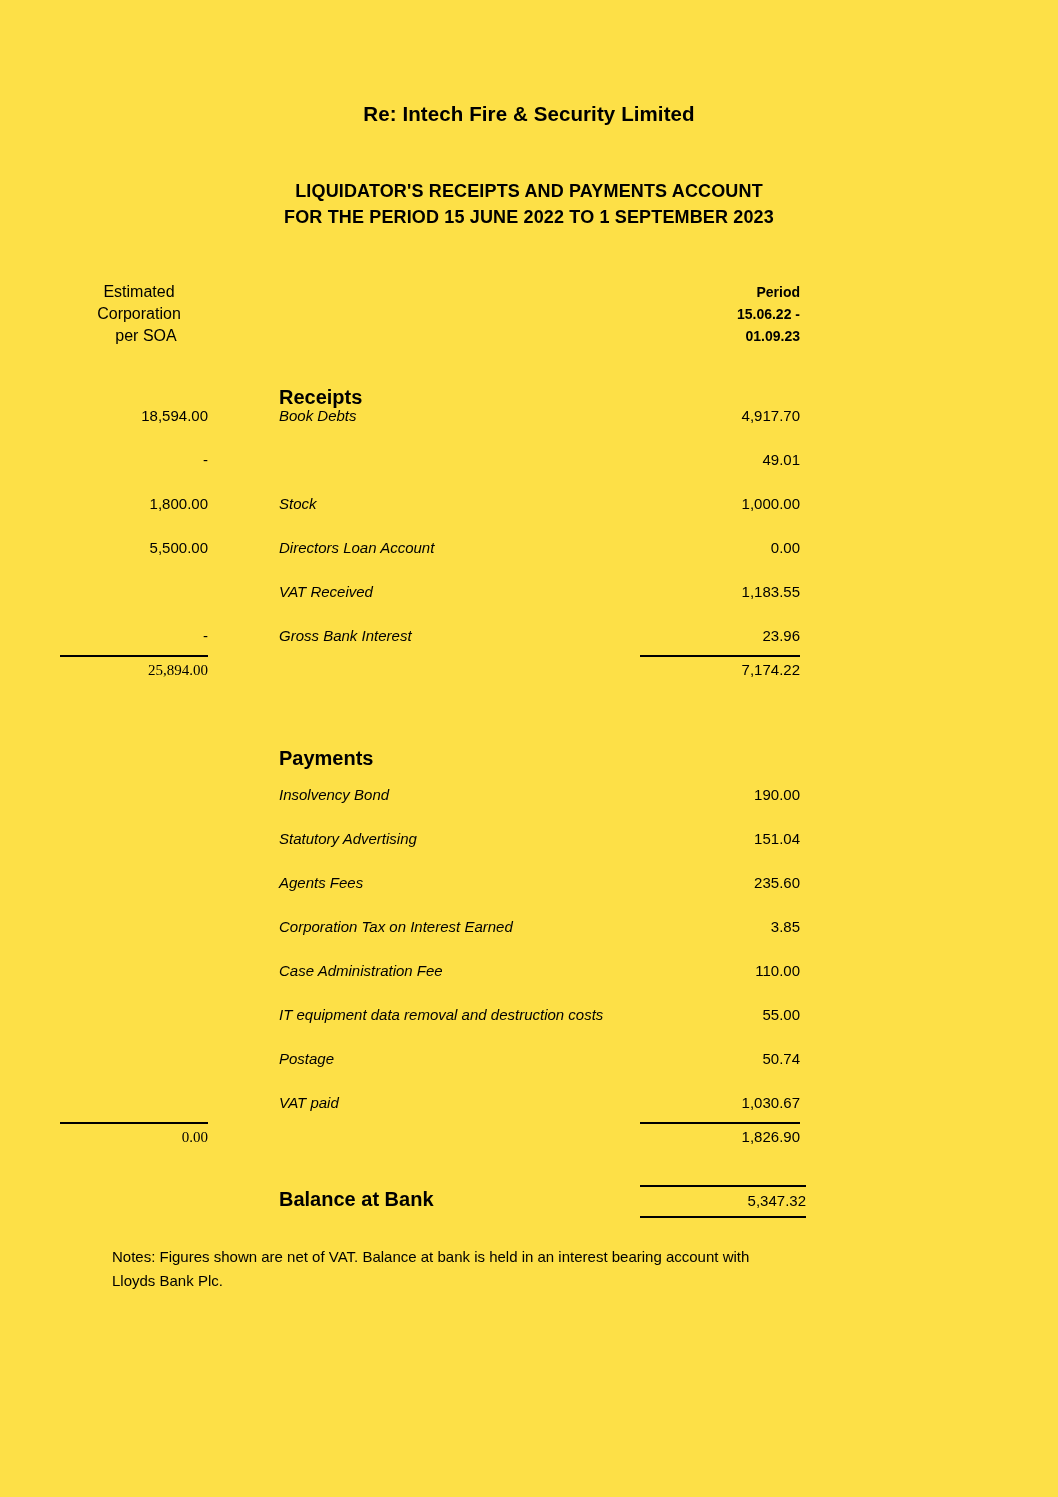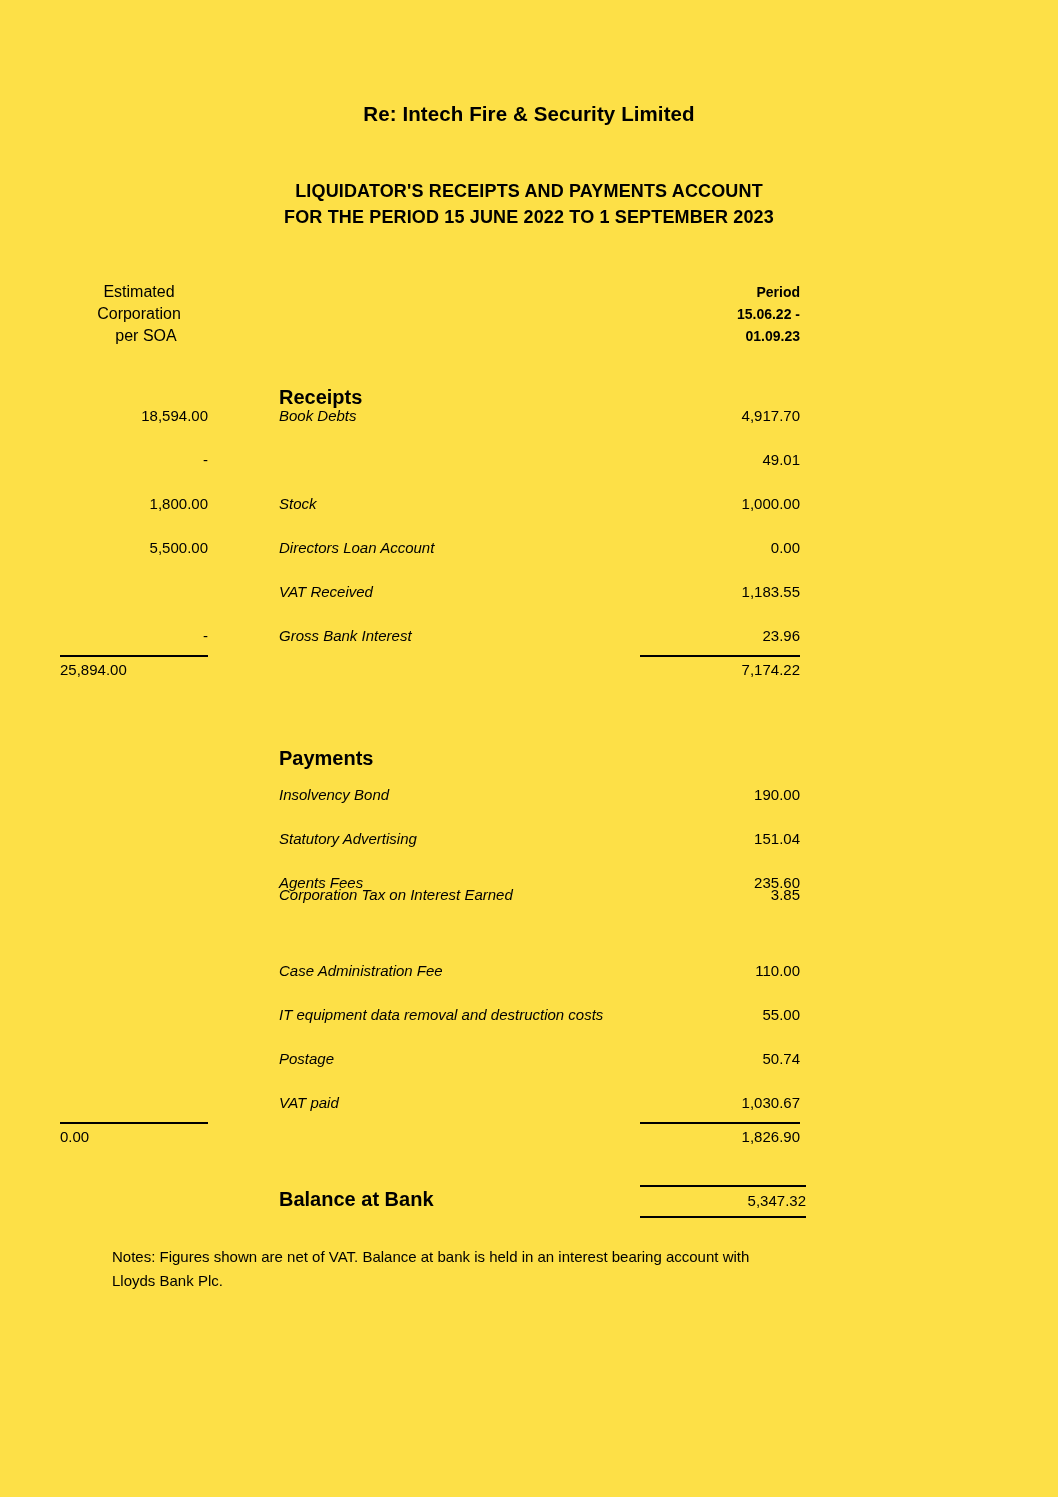--- a/index.html
+++ b/index.html
@@ -119,23 +119,24 @@
     left: 0;
     width: 1058px;
     height: 24px;
     font-size: 15px;
     line-height: 24px;
   }
   .total-row .est {
     position: absolute;
     left: 60px;
     width: 148px;
-    text-align: left;
+    text-align: right;
     border-top: 2px solid #000;
     padding-top: 1px;
+    font-family: Liberation Serif, serif;
   }
   .total-row .amt {
     position: absolute;
     left: 640px;
     width: 160px;
     text-align: right;
     border-top: 2px solid #000;
     padding-top: 1px;
   }
 
@@ -251,21 +252,21 @@
   <div class="row" style="top:828px">
     <span class="est"></span>
     <span class="desc">Statutory Advertising</span>
     <span class="amt">151.04</span>
   </div>
   <div class="row" style="top:872px">
     <span class="est"></span>
     <span class="desc">Agents Fees</span>
     <span class="amt">235.60</span>
   </div>
-  <div class="row" style="top:884px">
+  <div class="row" style="top:916px">
     <span class="est"></span>
     <span class="desc">Corporation Tax on Interest Earned</span>
     <span class="amt">3.85</span>
   </div>
   <div class="row" style="top:960px">
     <span class="est"></span>
     <span class="desc">Case Administration Fee</span>
     <span class="amt">110.00</span>
   </div>
   <div class="row" style="top:1004px">

